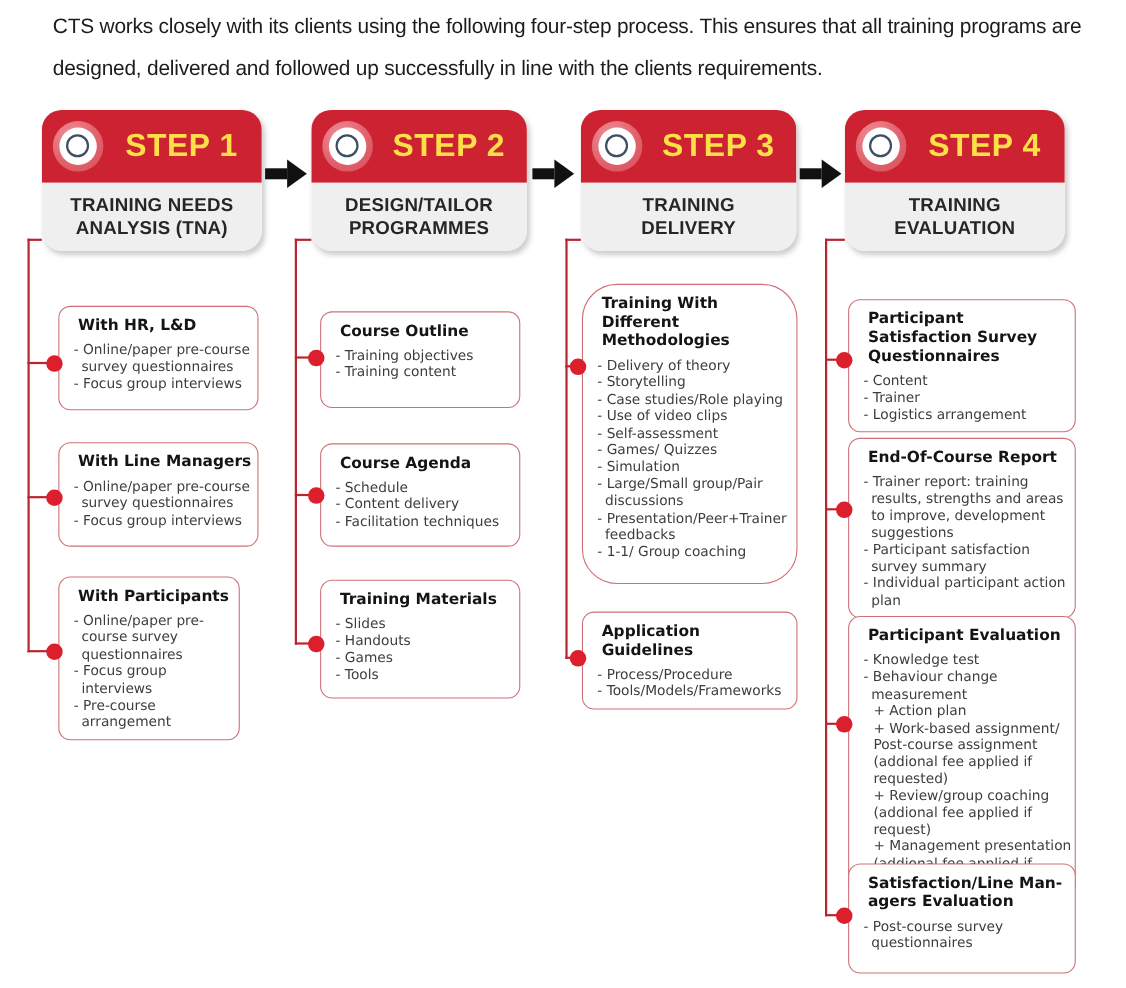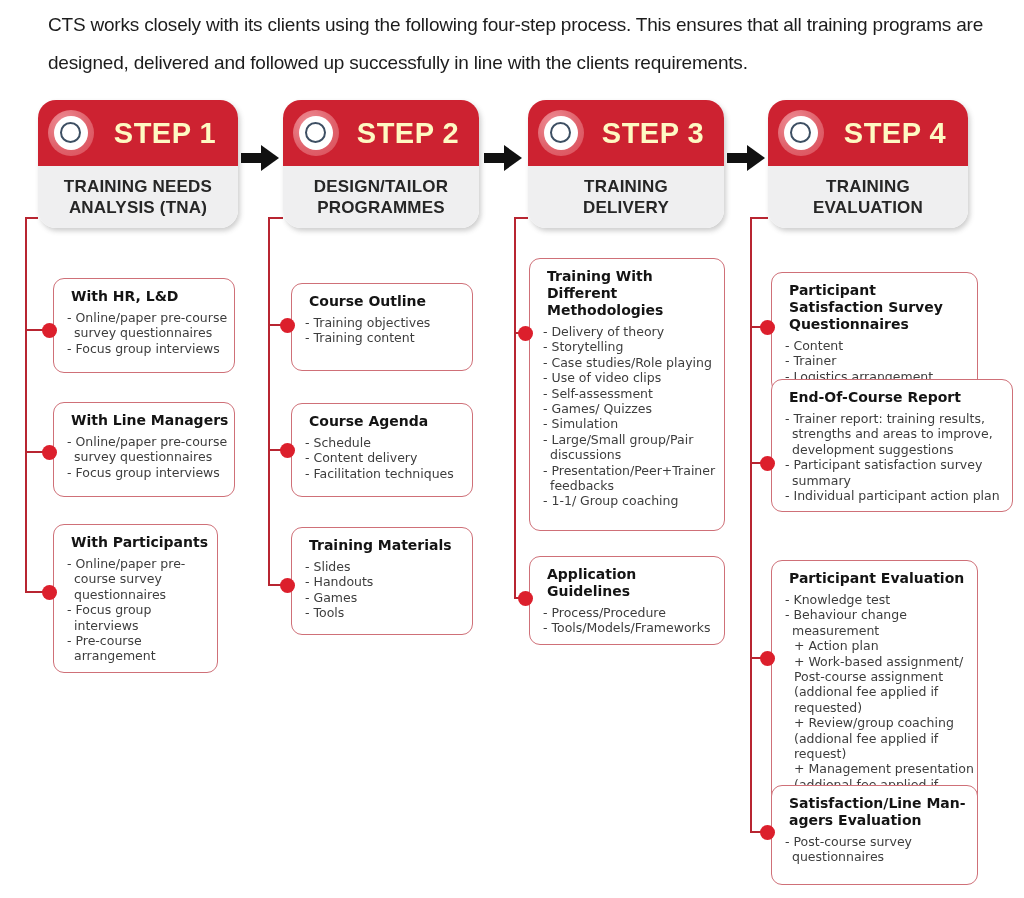--- a/index.html
+++ b/index.html
@@ -10,21 +10,21 @@
   
   .step-header{position:absolute;border-radius:18px;overflow:hidden;
                box-shadow:2px 3px 5px rgba(60,60,60,0.25);}
   .step-red{position:relative;height:66px;background:#cd2231;}
   .badge{position:absolute;left:10px;top:10px;width:46px;height:46px;border-radius:50%;
          background:radial-gradient(circle at 35% 30%,#ef9098 0%,#e0626c 55%,#da4d59 100%);}
   .badge-white{position:absolute;left:6px;top:6px;width:34px;height:34px;border-radius:50%;background:#ffffff;}
   .badge-ring{position:absolute;left:6px;top:6px;width:17px;height:17px;border-radius:50%;
               border:2.5px solid #3d4f63;background:#ffffff;}
   .step-label{position:absolute;left:60px;top:0;right:6px;height:66px;display:flex;
-              align-items:center;justify-content:center;color:#fef9c3;font-size:29px;
+              align-items:center;justify-content:center;color:#fde047;font-size:29px;
               font-weight:800;letter-spacing:0.5px;}
   .step-gray{height:62px;background:#efeff0;display:flex;align-items:center;justify-content:center;
              text-align:center;color:#262626;font-size:17px;font-weight:700;line-height:21px;
              white-space:pre-line;letter-spacing:0.2px;}
   
   .arrow{position:absolute;height:26px;}
   .arrow .stem{position:absolute;left:0;top:8px;width:20px;height:10px;background:#111111;}
   .arrow .head{position:absolute;left:20px;top:0;width:0;height:0;
                border-top:13px solid transparent;border-bottom:13px solid transparent;
                border-left:18px solid #111111;}
@@ -140,21 +140,21 @@
         </div>
         <div class="step-gray">TRAINING
 DELIVERY</div>
       </div>
       <div class="hline" style="left: 514px; top: 217px; width: 14px;"></div>
       <div class="vline" style="left: 514px; top: 217px; height: 382px;"></div>
       <div class="hline" style="left: 514px; top: 332px; width: 11px;"></div>
       <div class="dot" style="left: 518px; top: 326px;"></div>
       <div class="hline" style="left: 514px; top: 597px; width: 11px;"></div>
       <div class="dot" style="left: 518px; top: 591px;"></div>
-      <div class="box" style="left: 529px; top: 258px; width: 196px; min-height: 273px;">
+      <div class="box" style="left: 529px; top: 258px; width: 196px; min-height: 273px; border-radius: 32px;">
         <div class="box-title">Training With Different Methodologies</div>
         <div class="item">- Delivery of theory</div>
         <div class="item">- Storytelling</div>
         <div class="item">- Case studies/Role playing</div>
         <div class="item">- Use of video clips</div>
         <div class="item">- Self-assessment</div>
         <div class="item">- Games/ Quizzes</div>
         <div class="item">- Simulation</div>
         <div class="item">- Large/Small group/Pair discussions</div>
         <div class="item">- Presentation/Peer+Trainer feedbacks</div>
@@ -190,21 +190,21 @@
       <div class="hline" style="left: 750px; top: 657px; width: 17px;"></div>
       <div class="dot" style="left: 760px; top: 651px;"></div>
       <div class="hline" style="left: 750px; top: 831px; width: 17px;"></div>
       <div class="dot" style="left: 760px; top: 825px;"></div>
       <div class="box" style="left: 771px; top: 272px; width: 207px; min-height: 105px;">
         <div class="box-title">Participant Satisfaction Survey Questionnaires</div>
         <div class="item">- Content</div>
         <div class="item">- Trainer</div>
         <div class="item">- Logistics arrangement</div>
       </div>
-      <div class="box" style="left: 771px; top: 379px; width: 242px; min-height: 129px;">
+      <div class="box" style="left: 771px; top: 398px; width: 207px; min-height: 129px;">
         <div class="box-title">End-Of-Course Report</div>
         <div class="item">- Trainer report: training results, strengths and areas to improve, development suggestions</div>
         <div class="item">- Participant satisfaction survey summary</div>
         <div class="item">- Individual participant action plan</div>
       </div>
       <div class="box" style="left: 771px; top: 560px; width: 207px; min-height: 200px;">
         <div class="box-title">Participant Evaluation</div>
         <div class="item">- Knowledge test</div>
         <div class="item">- Behaviour change measurement</div>
         <div class="item plus">+ Action plan</div>

